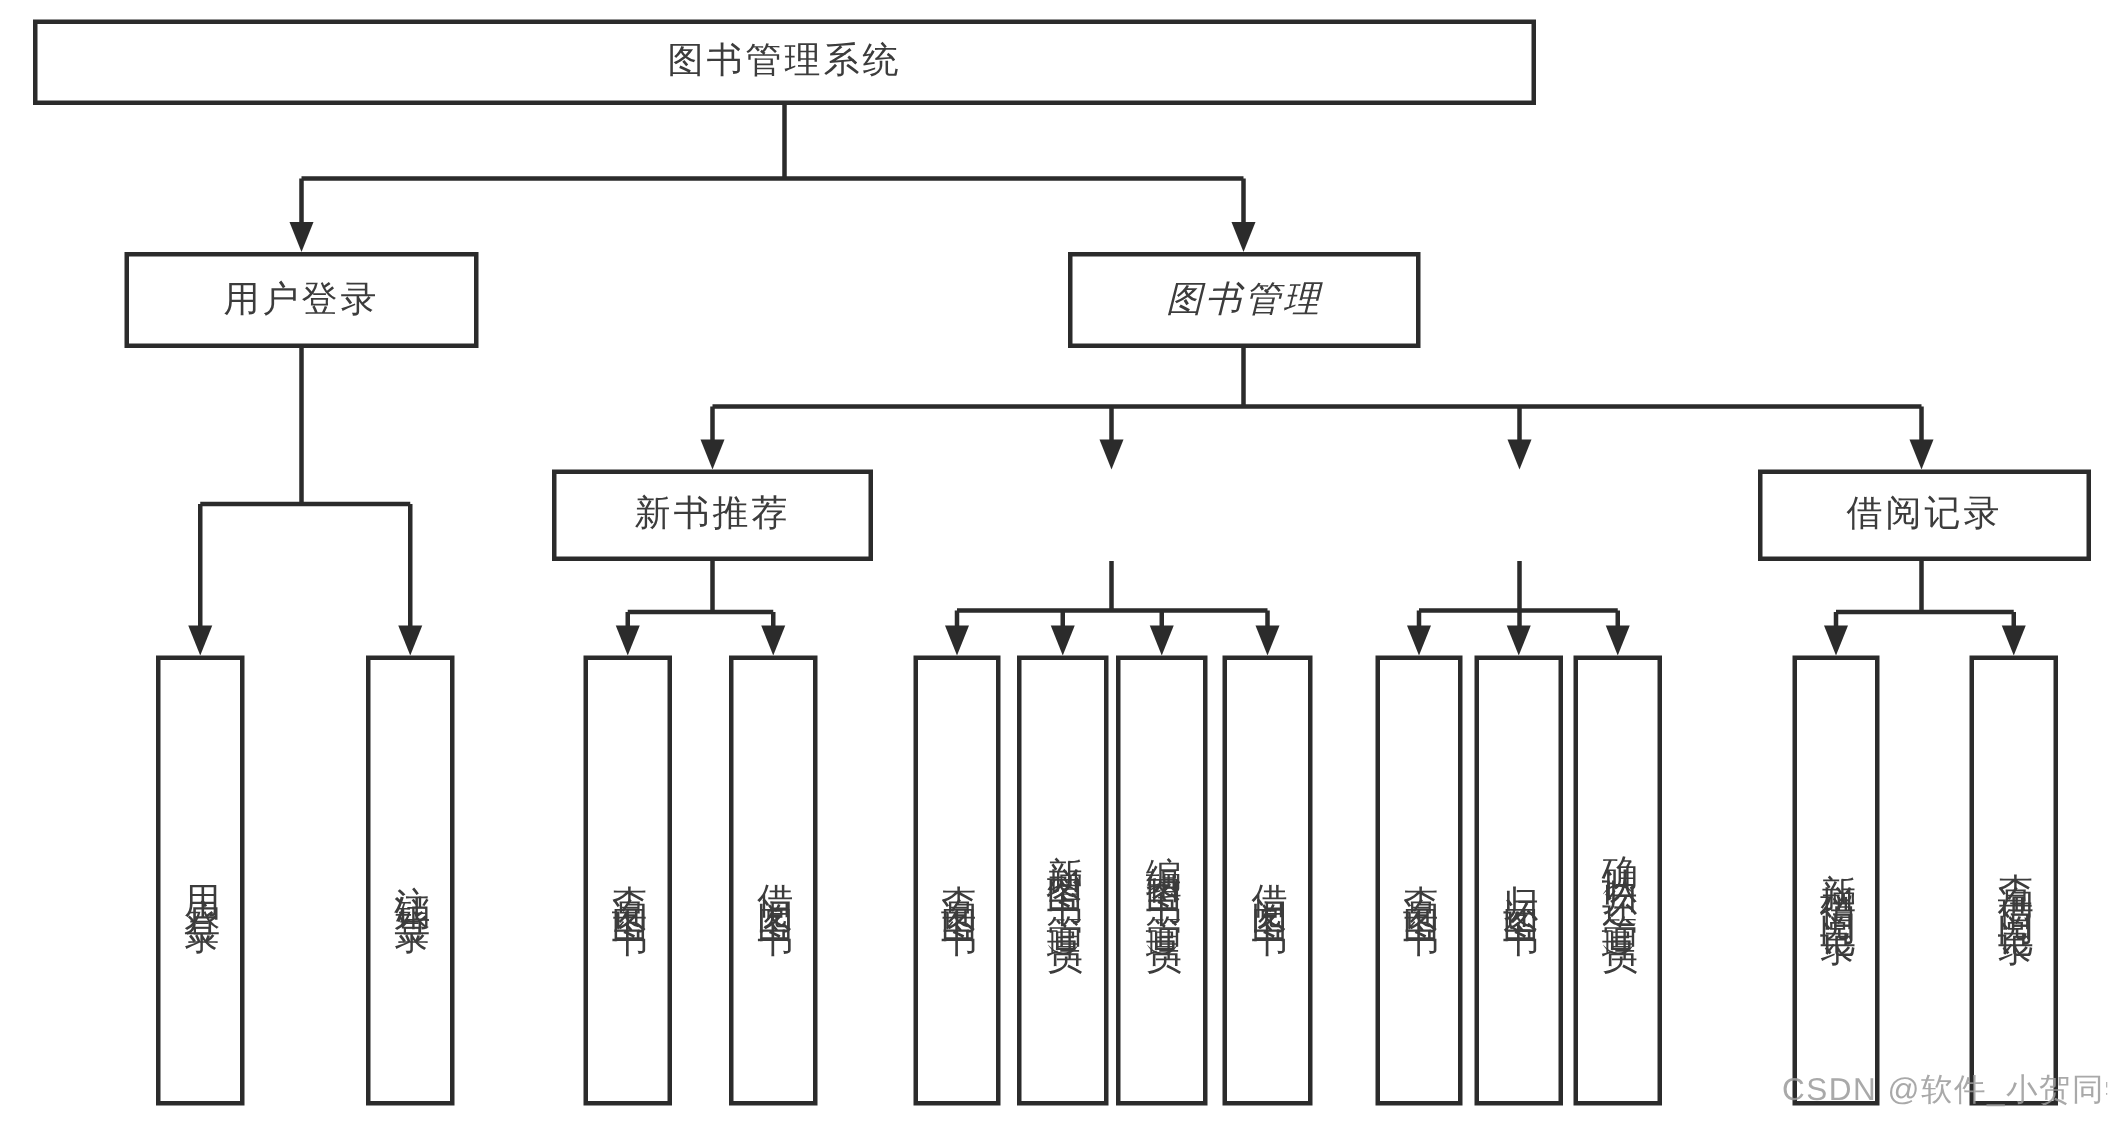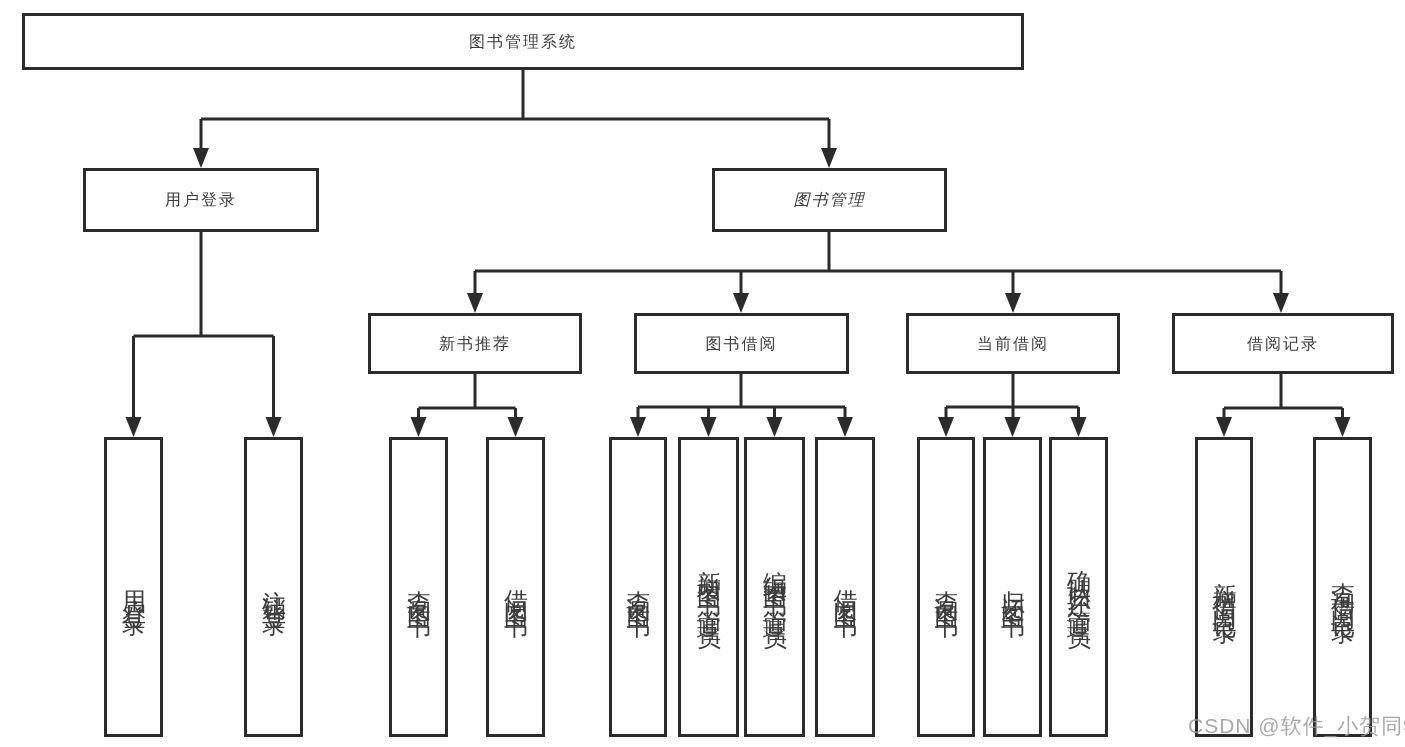--- a/index.html
+++ b/index.html
@@ -11,21 +11,21 @@
     overflow:hidden;
   }
   .connectors{position:absolute;left:0;top:0;width:1405px;height:747px;}
   .node{
     position:absolute;
     box-sizing:border-box;
     background:#ffffff;
     border:3px solid #2b2b2b;
     color:#3c3c3c;
     display:flex;align-items:center;justify-content:center;
-    font-size:16px;
+    font-size:24px;
     letter-spacing:2px;
     text-align:center;
     line-height:1.2;
     white-space:nowrap;
   }
   .node.leaf{
     writing-mode:vertical-rl;
     letter-spacing:8px;
     font-size:24px;
     white-space:nowrap;
@@ -84,22 +84,20 @@
       <polygon points="1334.5,417 1350.5,417 1342.5,437"></polygon>
     </g>
   </svg>
 
   <div class="node" style="left:22px;top:13px;width:1002px;height:57px;">图书管理系统</div>
 
   <div class="node" style="left:83px;top:168px;width:236px;height:64px;">用户登录</div>
   <div class="node" style="left:712px;top:168px;width:235px;height:64px;font-style:italic;">图书管理</div>
 
   <div class="node" style="left:368px;top:313px;width:214px;height:61px;">新书推荐</div>
-  <div class="node" style="left:634px;top:313px;width:215px;height:61px;">图书借阅</div>
-  <div class="node" style="left:906px;top:313px;width:214px;height:61px;">当前借阅</div>
   <div class="node" style="left:1172px;top:313px;width:222px;height:61px;">借阅记录</div>
 
   <div class="node leaf" style="left:104px;top:437px;width:59px;height:300px;">用户登录</div>
   <div class="node leaf" style="left:244px;top:437px;width:59px;height:300px;">注销登录</div>
 
   <div class="node leaf" style="left:389px;top:437px;width:59px;height:300px;">查询图书</div>
   <div class="node leaf" style="left:486px;top:437px;width:59px;height:300px;">借阅图书</div>
 
   <div class="node leaf" style="left:609px;top:437px;width:58px;height:300px;">查询图书</div>
   <div class="node leaf" style="left:678px;top:437px;width:61px;height:300px;">新增图书（管理员）</div>

